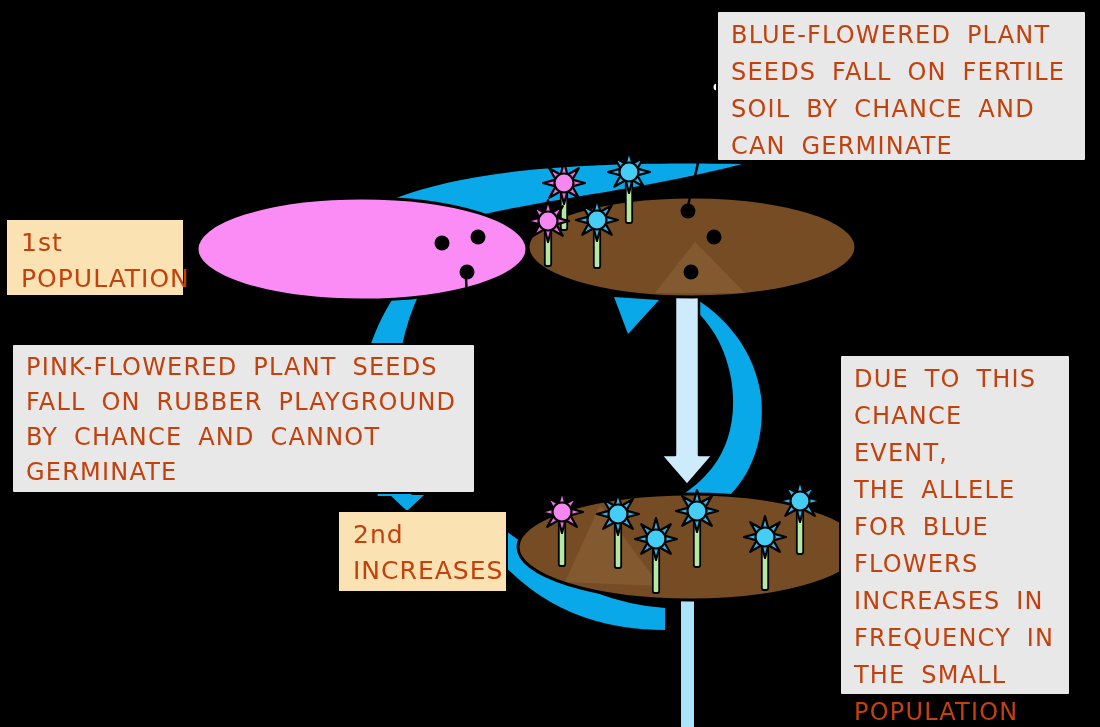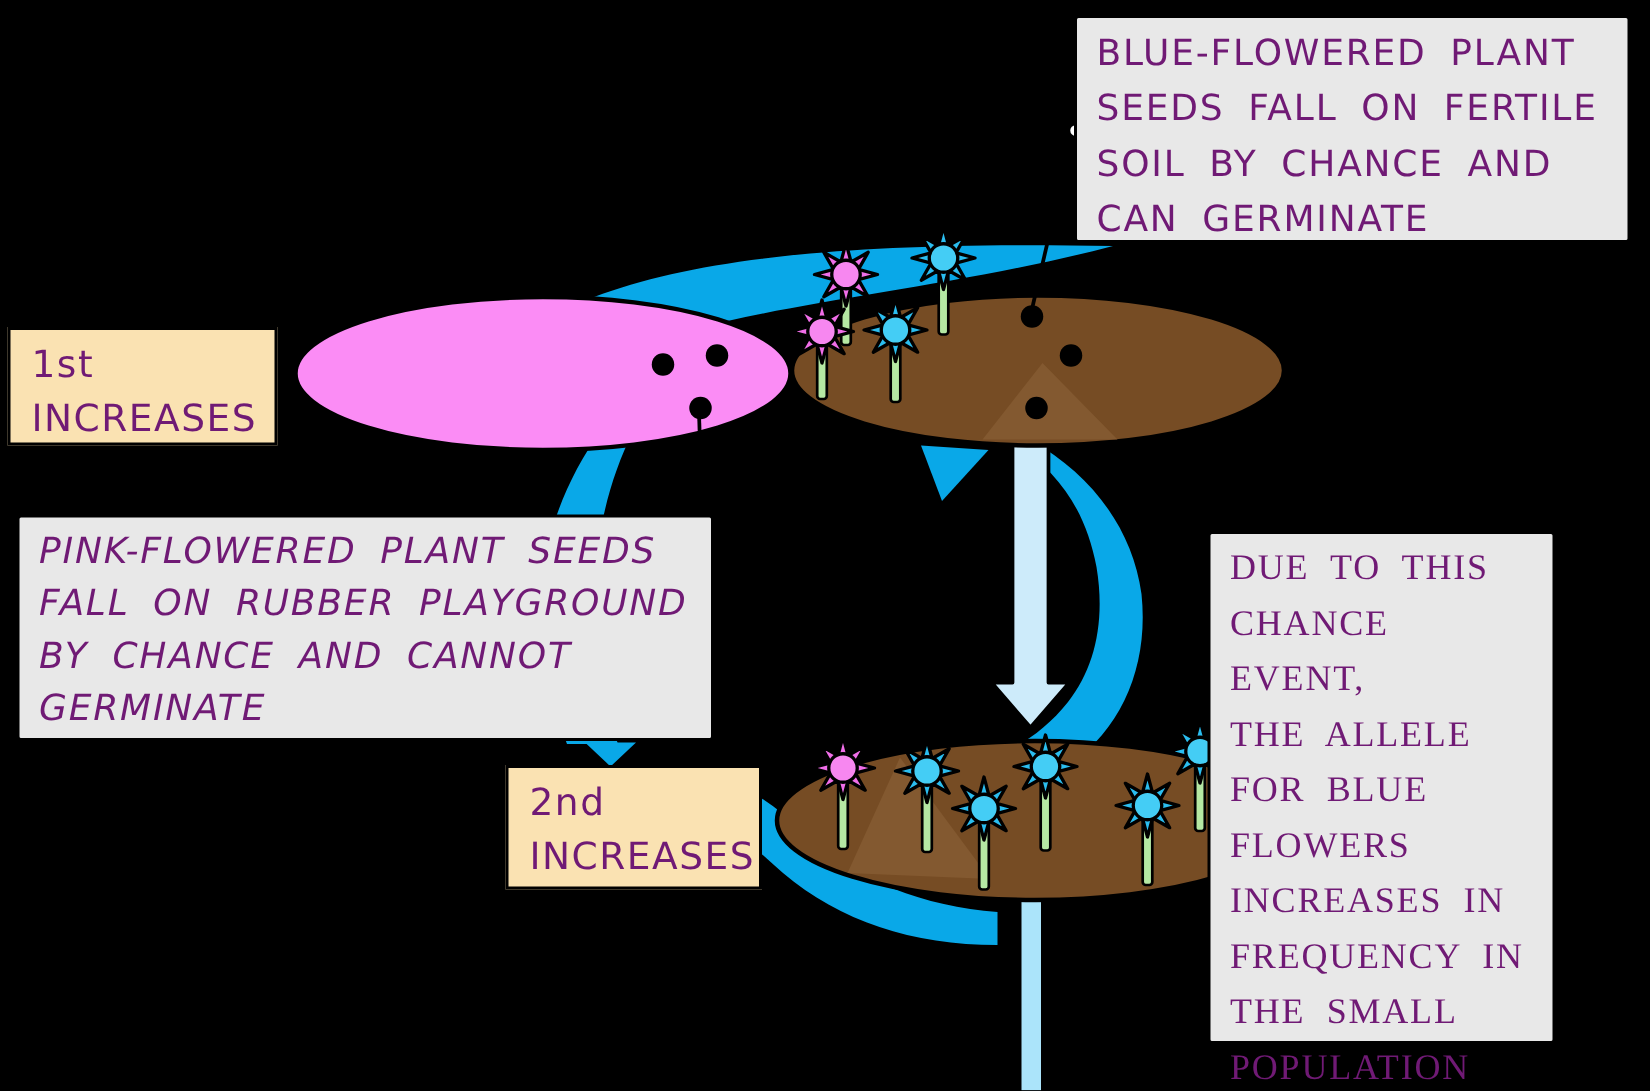--- a/index.html
+++ b/index.html
@@ -1,27 +1,27 @@
 <!DOCTYPE html>
 <html style="--background: #000000; --pink: #fb8cf5; --brown: #764c24; --brown-light: #835930; --blue: #09a8e8; --pale-blue: #cdebfa; --pale-tail: #abe4fa; --gray-box: #e8e8e8; --tan-box: #fae2b2; --stem-green: #b5e8a3; --flower-pink: #f06ee8; --flower-pink-center: #f787f0; --flower-blue: #2bbdef; --flower-blue-center: #44cdf5; --seed: #000000;"><head>
 <meta charset="utf-8">
 <style>
   html,body{margin:0;padding:0;background:#000;}
   .stage{position:relative;width:1100px;height:727px;background:var(--background,#000);
          overflow:hidden;font-family:"DejaVu Sans","Liberation Sans",sans-serif;}
   .stage svg{position:absolute;left:0;top:0;}
   .callout,.genlabel{position:absolute;box-sizing:border-box;white-space:pre-line;
-         color:#701a75;border:2.5px solid #000;}
+         color:#c2410c;border:2.5px solid #000;}
   .callout{background:var(--gray-box,#e8e8e8);font-size:24px;line-height:37px;
          letter-spacing:1.2px;word-spacing:7px;padding:5px 6px 0 13px;border-radius:3px;}
   .genlabel{background:var(--tan-box,#fae2b2);font-size:25px;line-height:36px;
          letter-spacing:1px;padding:5px 6px 0 14px;}
   .box-blue-seeds{left:716px;top:10px;width:371px;height:152px;}
-  .box-pink-seeds{left:11px;top:343px;width:465px;height:151px;line-height:35px;font-style:italic;}
-  .box-allele{left:805px;top:354px;width:232px;height:342px;font-family:Liberation Serif, serif;}
+  .box-pink-seeds{left:11px;top:343px;width:465px;height:151px;line-height:35px;}
+  .box-allele{left:839px;top:354px;width:232px;height:342px;}
   .box-gen1{left:5px;top:218px;width:180px;height:79px;}
   .box-gen2{left:337px;top:510px;width:171px;height:83px;}
   .band{fill:var(--blue,#09a8e8);}
   .soil{fill:var(--brown,#764c24);stroke:#000;stroke-width:3px;}
   .soil-light{fill:var(--brown-light,#835930);}
   .playground{fill:var(--pink,#fb8cf5);stroke:#000;stroke-width:3px;}
   .pale-arrow{fill:var(--pale-blue,#cdebfa);stroke:#000;stroke-width:2.5px;stroke-linejoin:round;}
   .pale-tail{fill:var(--pale-tail,#abe4fa);}
   .leader{stroke:#000;stroke-width:2.5px;fill:none;}
   .pin{fill:#fff;stroke:#000;stroke-width:2px;}
@@ -136,16 +136,16 @@
   <div class="callout box-allele">DUE TO THIS
 CHANCE EVENT,
 THE ALLELE
 FOR BLUE
 FLOWERS
 INCREASES IN
 FREQUENCY IN
 THE SMALL
 POPULATION</div>
   <div class="genlabel box-gen1">1st
-INCREASES</div>
+POPULATION</div>
   <div class="genlabel box-gen2">2nd
 INCREASES</div>
 </div>
 
 </body></html>

